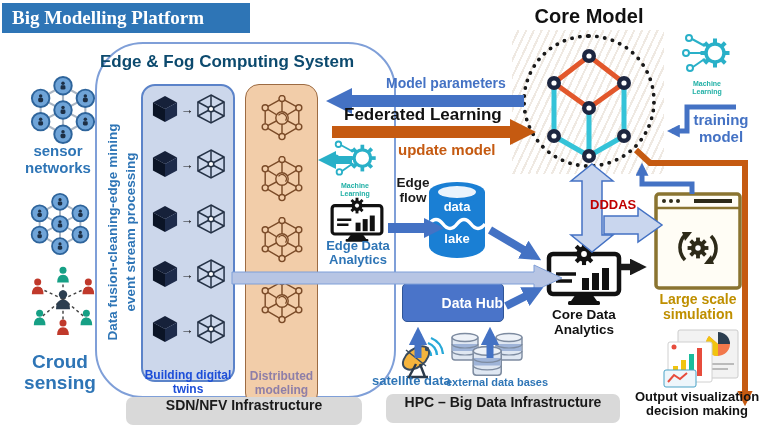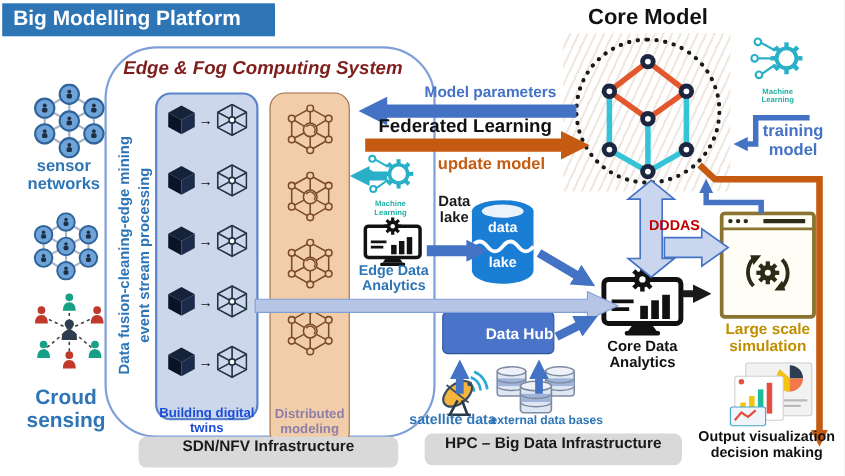--- a/index.html
+++ b/index.html
@@ -4,21 +4,21 @@
 <style>
   html,body{margin:0;padding:0;background:#fff;font-family:"Liberation Sans",sans-serif;}
   #stage{position:relative;width:768px;height:433px;background:#fff;overflow:hidden;outline:1px solid #c9c9c9;}
   .abs{position:absolute;}
   .lbl{position:absolute;font-weight:bold;line-height:1.1;text-align:center;}
   .nowrap{white-space:nowrap;}
   svg{display:block;}
   .overlay{position:absolute;left:0;top:0;pointer-events:none;z-index:40;}
   .z50{z-index:50;} .z30{z-index:30;} .z20{z-index:20;}
   #banner{left:2px;top:3px;width:248px;height:30px;background:#2E75B6;color:#fff;
-          font-size:19px;font-weight:bold;line-height:30px;padding-left:10px;box-sizing:border-box;z-index:50;}
+          font-size:19px;font-weight:bold;line-height:30px;padding-left:10px;box-sizing:border-box;z-index:50;font-family:Liberation Serif, serif;}
   #edge-container{left:95px;top:42px;width:297px;height:352px;border:2px solid #7f9fd8;border-radius:48px;background:#fff;z-index:5;}
   #hatch{left:512px;top:30px;width:152px;height:144px;z-index:2;
          background:repeating-linear-gradient(115deg,#ffffff 0 5px,#efe9e2 5px 7px);}
   #core-circle{left:522px;top:34px;width:134px;height:134px;border:4px dotted #1a1a1a;border-radius:50%;z-index:6;box-sizing:border-box;}
   #lightblue-box{left:141px;top:84px;width:94px;height:298px;background:#ccd7eb;border:2px solid #5b83c9;border-radius:14px;z-index:10;
                  display:flex;flex-direction:column;align-items:center;padding-top:8px;box-sizing:border-box;gap:25px;}
   #tan-box{left:245px;top:84px;width:73px;height:323px;background:#f2cda9;border:1.5px solid #9c6b43;border-radius:14px;z-index:10;
            display:flex;flex-direction:column;align-items:center;padding-top:10px;box-sizing:border-box;gap:15px;}
   .cube-row{display:flex;align-items:center;gap:3px;}
   .cube-row .arrow-char{font-weight:bold;font-size:13px;color:#111;}
@@ -198,21 +198,21 @@
     </g>
   </svg>
 
   <svg class="abs z30" style="left:682px;top:32px;color:#29b0c8;" width="50" height="44" viewBox="0 0 50 44">
       <use href="#mlic"></use>
     </svg>
   <div class="lbl z50" style="left:678px;top:80px;width:58px;font-size:7px;color:#21b0a6;">Machine Learning</div>
   <div class="lbl z50" style="left:688px;top:112px;width:66px;font-size:15px;color:#4472C4;">training model</div>
 
   <div id="edge-container" class="abs"></div>
-  <div class="lbl z50" style="left:104px;top:53px;width:270px;font-size:17px;color:#7f1d1d;font-style:italic;">Edge &amp; Fog Computing System</div>
+  <div class="lbl z50" style="left:92px;top:53px;width:270px;font-size:17px;color:#0c4a6e;">Edge &amp; Fog Computing System</div>
 
   <div class="lbl z50" style="left:-36px;top:224px;width:300px;height:16px;font-size:13.5px;color:#2E75B6;transform:rotate(-90deg);">Data fusion-cleaning-edge mining</div>
   <div class="lbl z50" style="left:-18px;top:224px;width:300px;height:16px;font-size:13.5px;color:#2E75B6;transform:rotate(-90deg);">event stream processing</div>
 
   <div id="lightblue-box" class="abs">
     <div class="cube-row">
       <svg width="26" height="28" viewBox="0 0 28 30">
           <use href="#cubes"></use>
         </svg>
       <span class="arrow-char">→</span>
@@ -302,21 +302,21 @@
 
   <svg class="abs z30" style="left:332px;top:138px;color:#29b0c8;" width="46" height="42" viewBox="0 0 50 44">
       <use href="#mlic"></use>
     </svg>
   <div class="lbl z50" style="left:326px;top:182px;width:58px;font-size:7px;color:#21b0a6;">Machine Learning</div>
   <svg class="abs z30" style="left:330px;top:197px;color:#111;" width="54" height="47" viewBox="0 0 76 66">
       <use href="#monitor"></use>
     </svg>
   <div class="lbl z50" style="left:316px;top:239px;width:84px;font-size:13px;color:#2E75B6;">Edge Data Analytics</div>
 
-  <div class="lbl z50" style="left:390px;top:176px;width:46px;font-size:13.5px;color:#1a1a1a;">Data lake</div>
+  <div class="lbl z50" style="left:390px;top:176px;width:46px;font-size:13.5px;color:#1a1a1a;">Edge flow</div>
   <svg class="abs z30" style="left:427px;top:180px;" width="60" height="82" viewBox="0 0 60 82">
     <path d="M2,12 V66 a28,12 0 0 0 56,0 V12 Z" fill="#1a7fd4"></path>
     <ellipse cx="30" cy="12" rx="28" ry="10" fill="#1a7fd4"></ellipse>
     <ellipse cx="30" cy="12" rx="19" ry="6" fill="#eaf3fc"></ellipse>
     <path d="M2,44 q7,-9 14,0 t14,0 t14,0 t14,0" stroke="#fff" stroke-width="3.5" fill="none"></path>
   </svg>
   <div class="lbl z50" style="left:427px;top:200px;width:60px;font-size:13px;color:#fff;">data</div>
   <div class="lbl z50" style="left:427px;top:232px;width:60px;font-size:13px;color:#fff;">lake</div>
 
   <div id="data-hub" class="abs">

